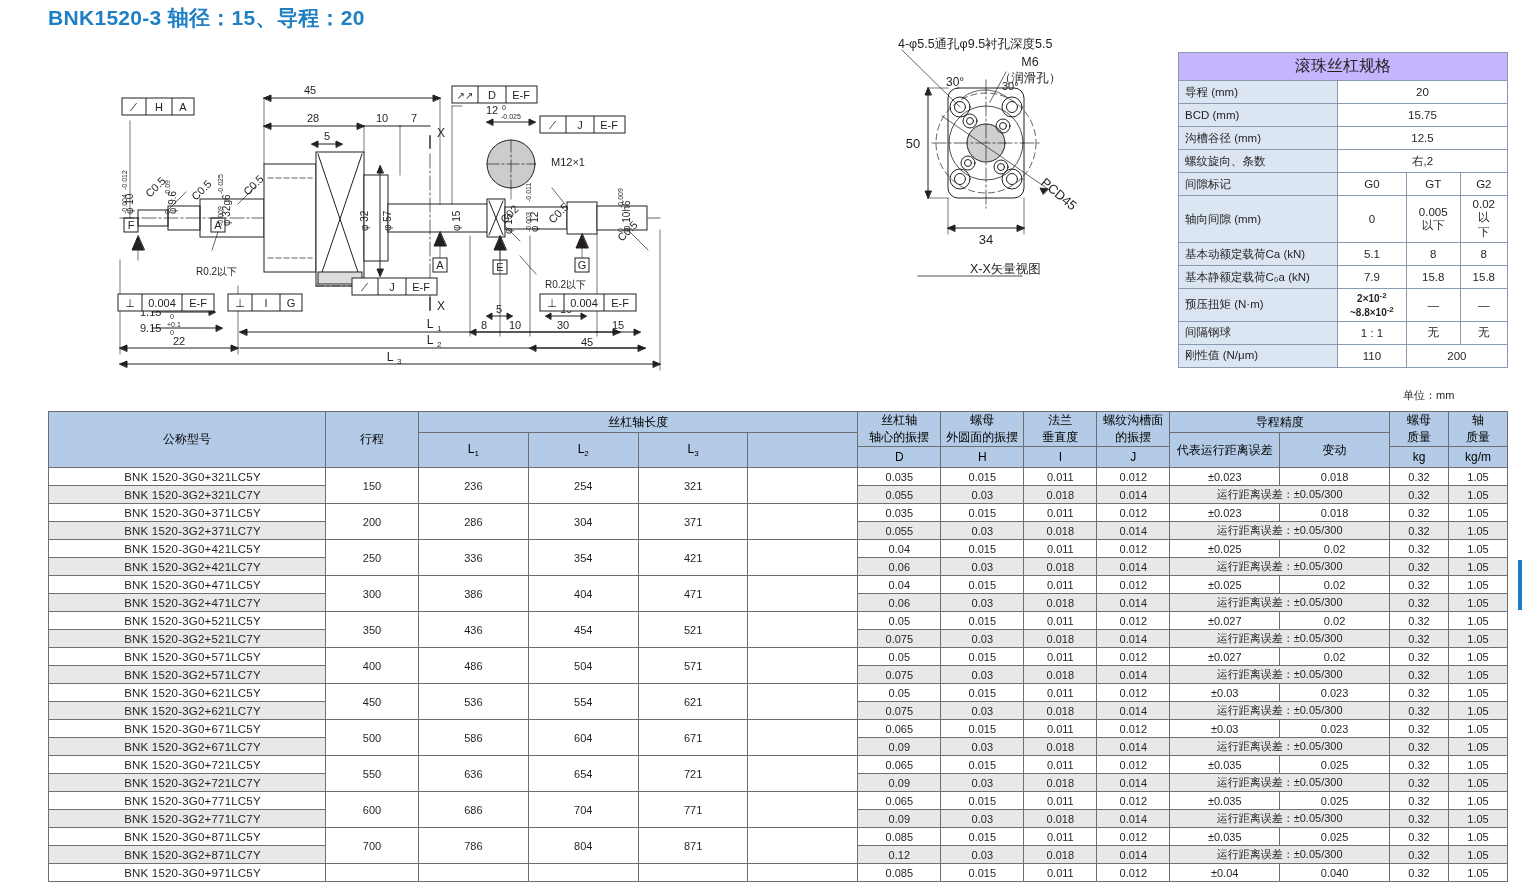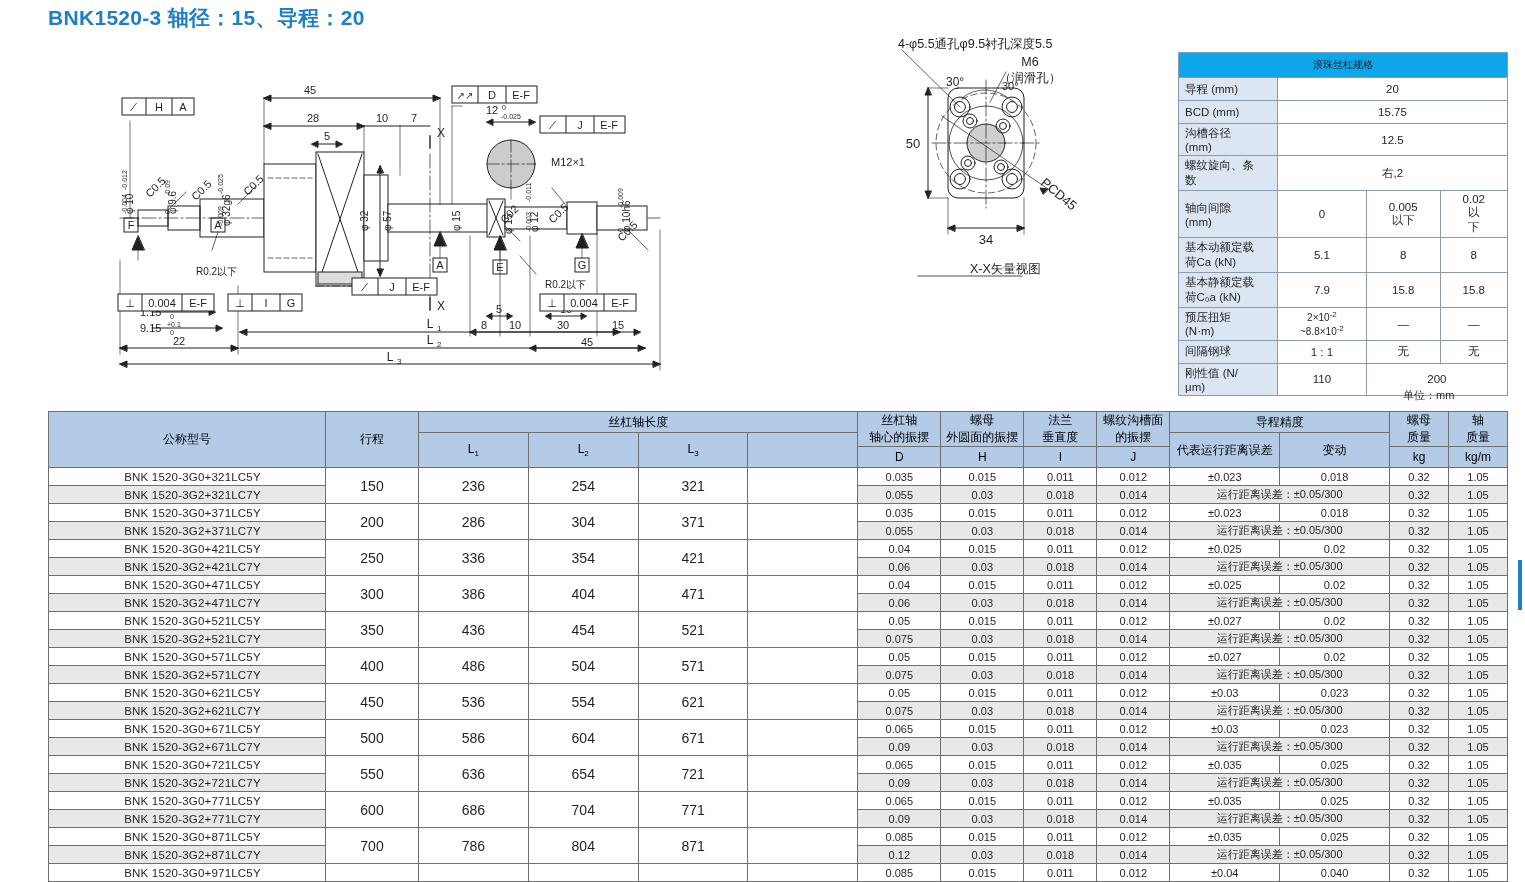--- a/index.html
+++ b/index.html
@@ -11,42 +11,42 @@
   .title{position:absolute;left:48px;top:4px;font-size:21px;font-weight:bold;
          color:#1f7fc4;letter-spacing:.3px;white-space:nowrap;}
 
   
   .draw{position:absolute;left:0;top:36px;width:1160px;height:350px;}
   .svgwrap{position:absolute;left:0;top:0;}
 
   
   .spec{position:absolute;left:1178px;top:52px;width:330px;
         border-collapse:collapse;font-size:11.5px;}
-  .spec td{border:1px solid #8a9bb0;padding:2px 22px;height:18px;
+  .spec td{border:1px solid #8a9bb0;padding:2px 12px;height:18px;
            text-align:center;background:#fff;}
   .spec td.lbl{background:#dbe6f2;text-align:left;width:150px;
                padding-left:6px;font-size:11.5px;}
-  .spec td.hdr{background:#0ea5e9;font-weight:normal;text-align:center;
-               font-size:10px;padding:3px;}
+  .spec td.hdr{background:#c4b5fd;font-weight:normal;text-align:center;
+               font-size:16px;padding:3px;}
   .spec .sup{font-size:8px;vertical-align:super;}
-  .spec .two{line-height:1.15;font-size:10px;}
+  .spec .two{line-height:1.15;font-size:10px;font-weight:bold;}
 
   .unit{position:absolute;left:1403px;top:388px;font-size:11px;}
 
   
   .main{position:absolute;left:48px;top:411px;width:1460px;
         border-collapse:collapse;font-size:11px;table-layout:fixed;}
   .main th,.main td{border:1px solid #6f6f6f;padding:0;text-align:center;
                     vertical-align:middle;font-weight:normal;}
   .main thead th{background:#b3cbe6;font-size:12px;color:#000000;height:20px;}
   .main tbody td{height:17px;background:#fff;white-space:nowrap;}
   .main tbody tr.alt td{background:#e8e8e8;}
   .main td.model{text-align:center;padding-left:11px;font-size:11.5px;
                  letter-spacing:.2px;}
-  .main td.span{font-size:14px;}
+  .main td.span{font-size:11px;}
   .sub{font-size:8px;vertical-align:sub;}
   .cw1{width:276px}.cw2{width:92px}.cw3{width:92px}.cw4{width:92px}
   .cw5{width:92px}.cw6{width:92px}.cw7{width:82px}.cw8{width:82px}
   .cw9{width:72px}.cw10{width:72px}.cw11{width:110px}.cw12{width:98px}
   .cw13{width:58px}.cw14{width:58px}
   .blue-mark{position:absolute;left:1518px;top:560px;width:4px;height:50px;
              background:#1f7fc4;}
 </style>
 </head>
 <body>
@@ -407,20 +407,26 @@
         <td class="lbl">BCD (mm)</td>
         <td colspan="3">15.75</td>
       </tr>
       <tr>
         <td class="lbl">沟槽谷径 (mm)</td>
         <td colspan="3">12.5</td>
       </tr>
       <tr>
         <td class="lbl">螺纹旋向、条数</td>
         <td colspan="3">右,2</td>
+      </tr>
+      <tr>
+        <td class="lbl">间隙标记</td>
+        <td>G0</td>
+        <td>GT</td>
+        <td>G2</td>
       </tr>
       <tr>
         <td class="lbl">轴向间隙 (mm)</td>
         <td>0</td>
         <td>0.005以下</td>
         <td>0.02以下</td>
       </tr>
       <tr>
         <td class="lbl">基本动额定载荷Ca (kN)</td>
         <td>5.1</td>

